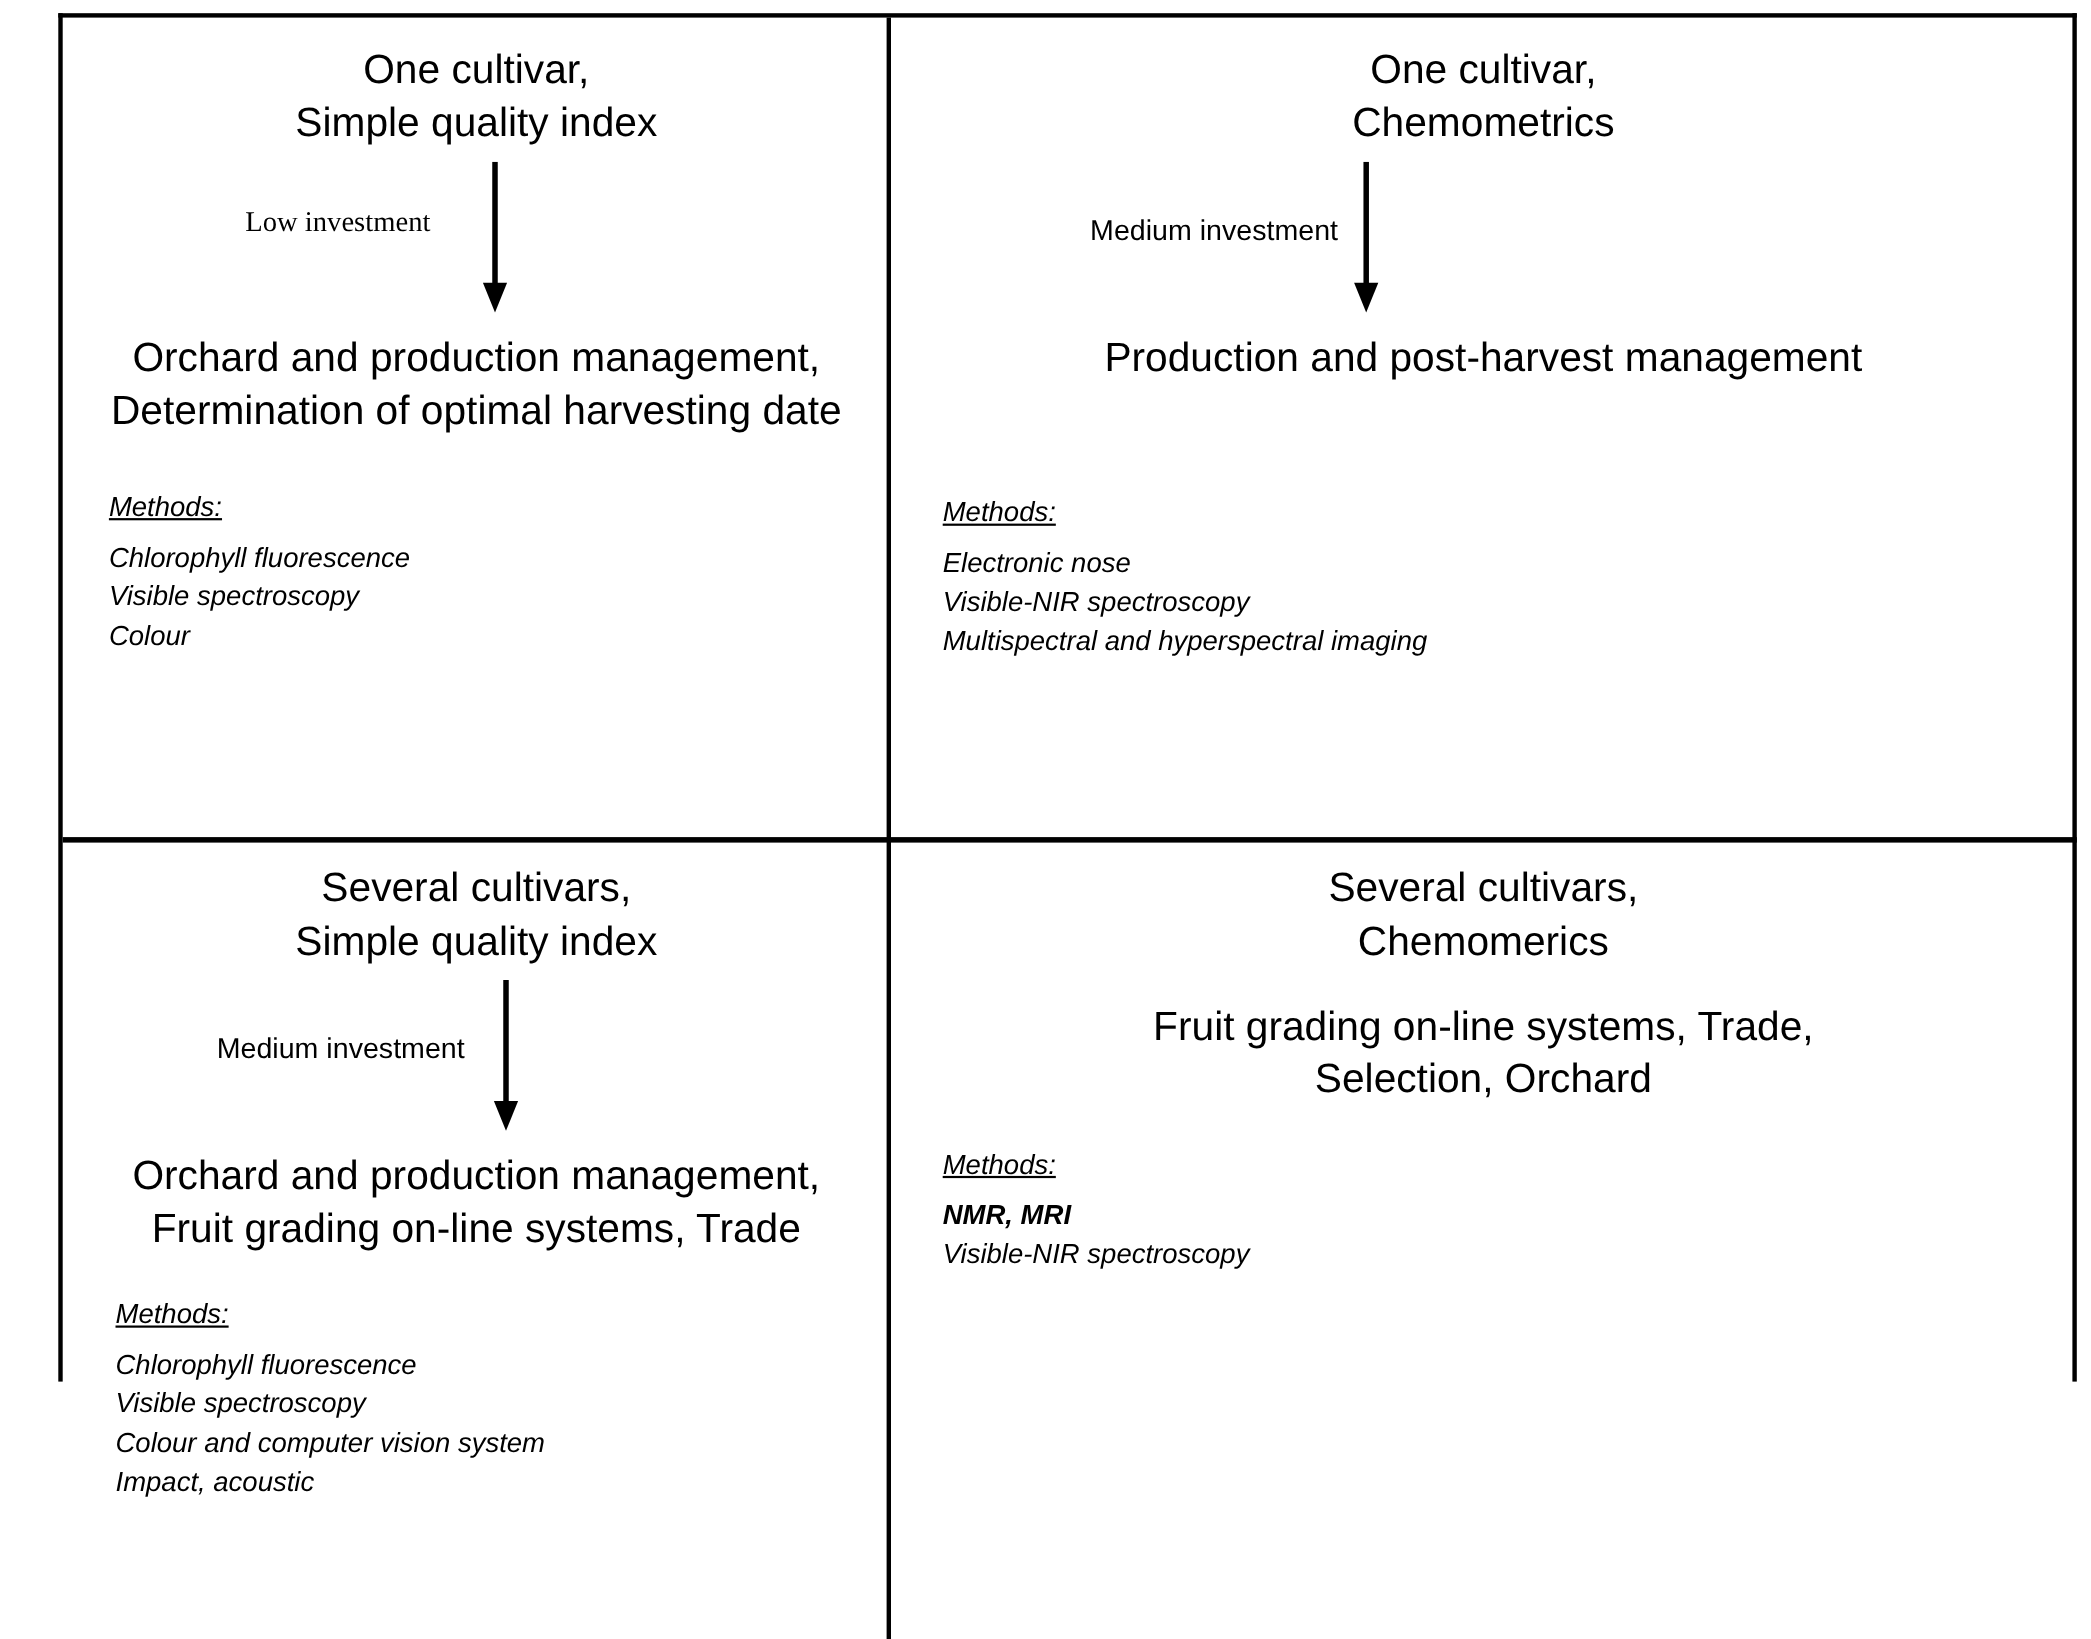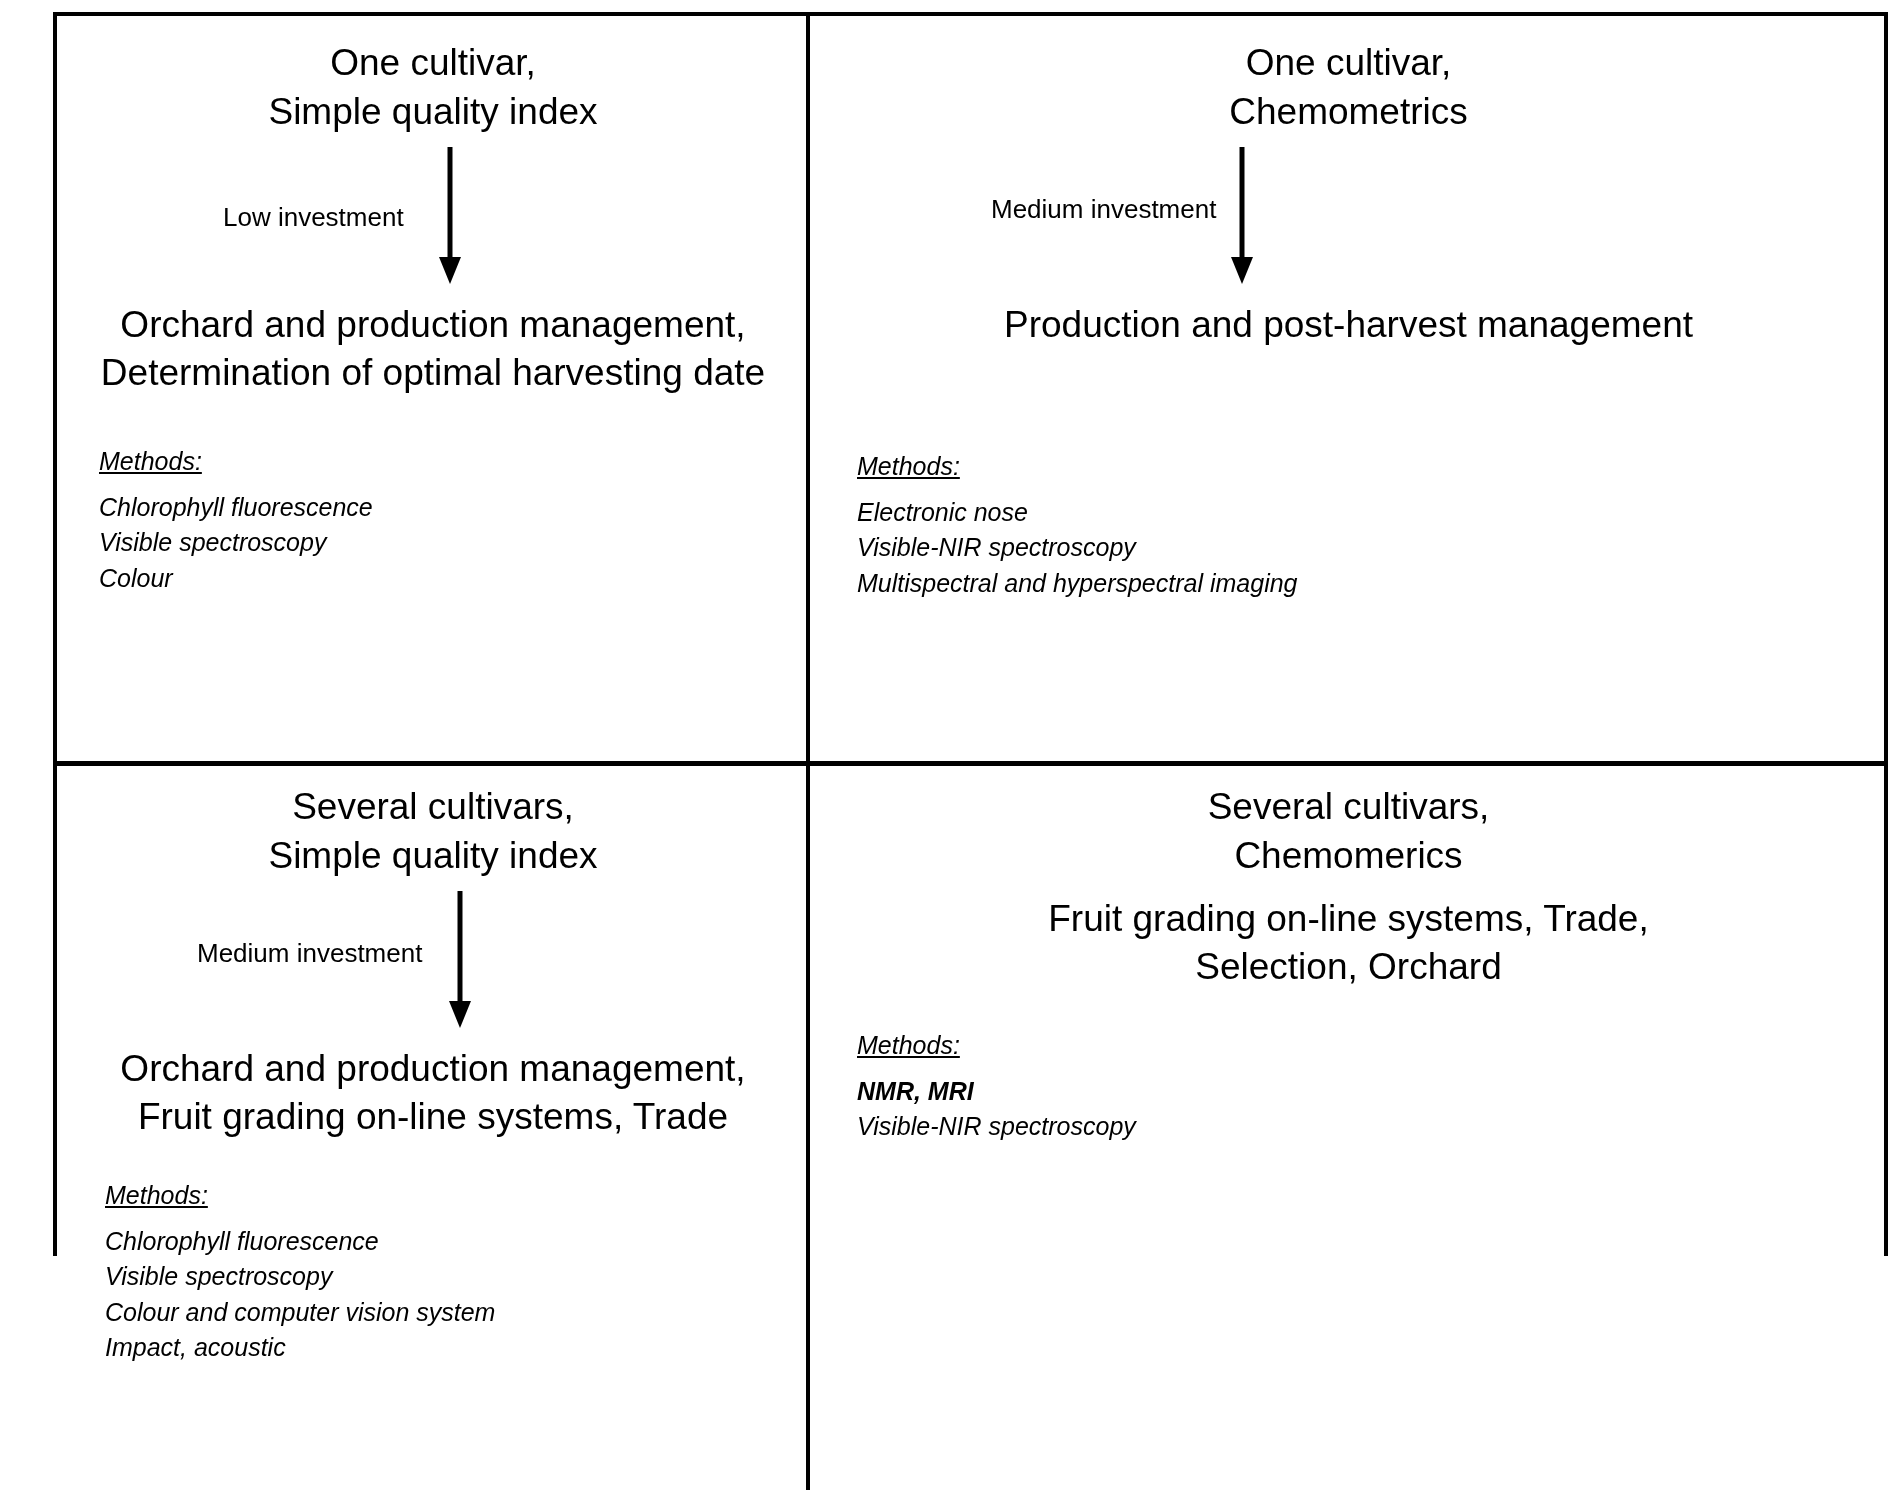--- a/index.html
+++ b/index.html
@@ -108,21 +108,21 @@
 
   <div id="divider-vertical"></div>
   <div id="divider-horizontal"></div>
 
   <div class="quadrant" id="q-top-left">
     <div class="heading" style="margin-top:23px;">
       <span class="heading-line">One cultivar,</span>
       <span class="heading-line">Simple quality index</span>
     </div>
     <div class="arrow-block" style="margin-top:10px;">
-      <span class="arrow-label" style="left:166px; top:57px;">Low investment</span>
+      <span class="arrow-label" style="left:166px; top:42px;font-family:Liberation Serif, serif;">Low investment</span>
       <svg class="arrow-svg" width="26" height="138" viewBox="0 0 26 138" style="left:380px;">
         <line x1="13" y1="0" x2="13" y2="118" stroke="#000" stroke-width="5"></line>
         <polygon points="13,137 2,110 24,110" fill="#000"></polygon>
       </svg>
     </div>
     <div class="outcome" style="margin-top:22px;">
       <span class="outcome-line">Orchard and production management,</span>
       <span class="outcome-line">Determination of optimal harvesting date</span>
     </div>
     <div class="methods-block" style="margin-top:46px; margin-left:42px;">
@@ -179,21 +179,21 @@
       <span class="method-item">Colour and computer vision system</span>
       <span class="method-item">Impact, acoustic</span>
     </div>
   </div>
 
   <div class="quadrant" id="q-bottom-right">
     <div class="heading" style="margin-top:18px;">
       <span class="heading-line">Several cultivars,</span>
       <span class="heading-line">Chemomerics</span>
     </div>
-    <div class="outcome" style="margin-top:14px;">
+    <div class="outcome" style="margin-top:28px;">
       <span class="outcome-line">Fruit grading on-line systems, Trade,</span>
       <span class="outcome-line">Selection, Orchard</span>
     </div>
     <div class="methods-block" style="margin-top:36px; margin-left:48px;">
       <span class="methods-title">Methods:</span>
       <span class="method-item" style="margin-top:10px;font-weight:bold;">NMR, MRI</span>
       <span class="method-item">Visible-NIR spectroscopy</span>
     </div>
   </div>
 

